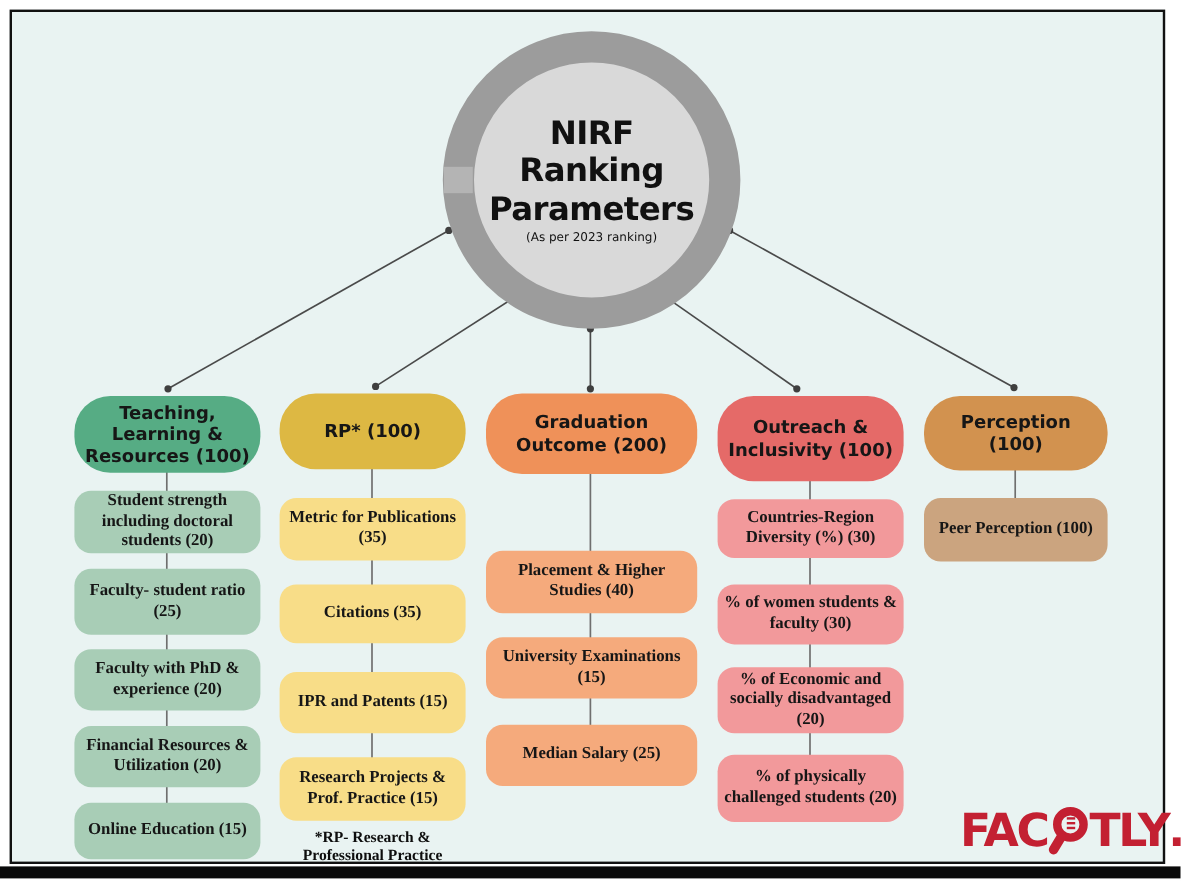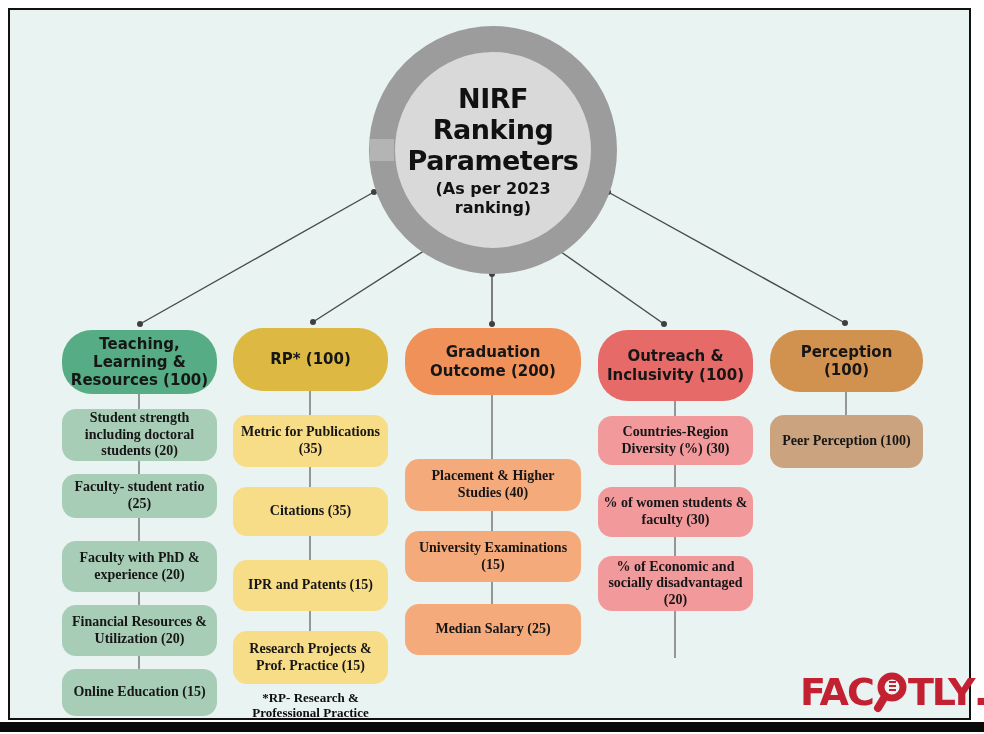--- a/index.html
+++ b/index.html
@@ -18,21 +18,21 @@
   svg.wires{position:absolute;left:0;top:0;}
   .circle{
     position:absolute;left:369px;top:26px;width:248px;height:248px;border-radius:50%;
     background:#d9d9d9;border:26px solid #9c9c9c;box-sizing:border-box;
     display:flex;flex-direction:column;align-items:center;justify-content:center;text-align:center;
   }
   .ring-notch{position:absolute;left:370px;top:139px;width:24px;height:22px;background:#b4b4b4;}
   .circle .t1,.circle .t2{
     font-weight:bold;font-size:27px;line-height:1.15;color:#111;letter-spacing:-0.5px;
   }
-  .circle .sub{font-weight:bold;font-size:16px;color:#111;margin-top:3px;}
+  .circle .sub{font-weight:normal;font-size:10px;color:#111;margin-top:3px;}
   .col-header{
     position:absolute;display:flex;align-items:center;justify-content:center;text-align:center;
     font-weight:bold;font-size:15px;line-height:1.22;color:#161616;
     border-radius:30px;padding:2px 6px;box-sizing:border-box;
   }
   .item{
     position:absolute;display:flex;align-items:center;justify-content:center;text-align:center;
     font-family:"Liberation Serif",serif;font-weight:bold;font-size:14px;line-height:1.18;
     color:#161616;border-radius:14px;padding:2px 4px;box-sizing:border-box;
   }
@@ -91,40 +91,41 @@
 
     <div class="circle">
       <div class="t1">NIRF Ranking</div>
       <div class="t2">Parameters</div>
       <div class="sub">(As per 2023 ranking)</div>
     </div>
     <div class="ring-notch"></div>
 
     <div class="col-header hdr-tlr" style="left:62px;top:330px;width:155px;height:64px;">Teaching, Learning &amp; Resources (100)</div>
     <div class="item it-tlr" style="left:62px;top:409px;width:155px;height:52px;">Student strength including doctoral students (20)</div>
-    <div class="item it-tlr" style="left:62px;top:474px;width:155px;height:44px;">Faculty- student ratio (25)</div>
+    <div class="item it-tlr" style="left:62px;top:474px;width:155px;height:55px;">Faculty- student ratio (25)</div>
     <div class="item it-tlr" style="left:62px;top:541px;width:155px;height:51px;">Faculty with PhD &amp; experience (20)</div>
     <div class="item it-tlr" style="left:62px;top:605px;width:155px;height:51px;">Financial Resources &amp; Utilization (20)</div>
     <div class="item it-tlr" style="left:62px;top:669px;width:155px;height:47px;">Online Education (15)</div>
 
     <div class="col-header hdr-rp" style="left:233px;top:328px;width:155px;height:63px;">RP* (100)</div>
     <div class="item it-rp" style="left:233px;top:415px;width:155px;height:52px;">Metric for Publications (35)</div>
     <div class="item it-rp" style="left:233px;top:487px;width:155px;height:49px;">Citations (35)</div>
     <div class="item it-rp" style="left:233px;top:560px;width:155px;height:51px;">IPR and Patents (15)</div>
     <div class="item it-rp" style="left:233px;top:631px;width:155px;height:53px;">Research Projects &amp; Prof. Practice (15)</div>
 
     <div class="col-header hdr-go" style="left:405px;top:328px;width:176px;height:67px;">Graduation Outcome (200)</div>
     <div class="item it-go" style="left:405px;top:415px;width:176px;height:52px;">Placement &amp; Higher Studies (40)</div>
     <div class="item it-go" style="left:405px;top:487px;width:176px;height:51px;">University Examinations (15)</div>
     <div class="item it-go" style="left:405px;top:560px;width:176px;height:51px;">Median Salary (25)</div>
 
     <div class="col-header hdr-oi" style="left:598px;top:330px;width:155px;height:71px;">Outreach &amp; Inclusivity (100)</div>
     <div class="item it-oi" style="left:598px;top:416px;width:155px;height:49px;">Countries-Region Diversity (%) (30)</div>
     <div class="item it-oi" style="left:598px;top:487px;width:155px;height:50px;">% of women students &amp; faculty (30)</div>
     <div class="item it-oi" style="left:598px;top:556px;width:155px;height:55px;">% of Economic and socially disadvantaged (20)</div>
+    <div class="item it-oi" style="left:598px;top:629px;width:155px;height:56px;">% of physically challenged students (20)</div>
 
     <div class="col-header hdr-pe" style="left:770px;top:330px;width:153px;height:62px;">Perception (100)</div>
     <div class="item it-pe" style="left:770px;top:415px;width:153px;height:53px;">Peer Perception (100)</div>
 
     <div class="footnote">*RP- Research &amp; Professional Practice</div>
 
     <div class="logo">
       <span>FAC</span>
       <svg class="q" width="36" height="44" viewBox="0 0 36 44">
         <circle cx="19" cy="17" r="11" fill="none" stroke="#c32032" stroke-width="7"></circle>

